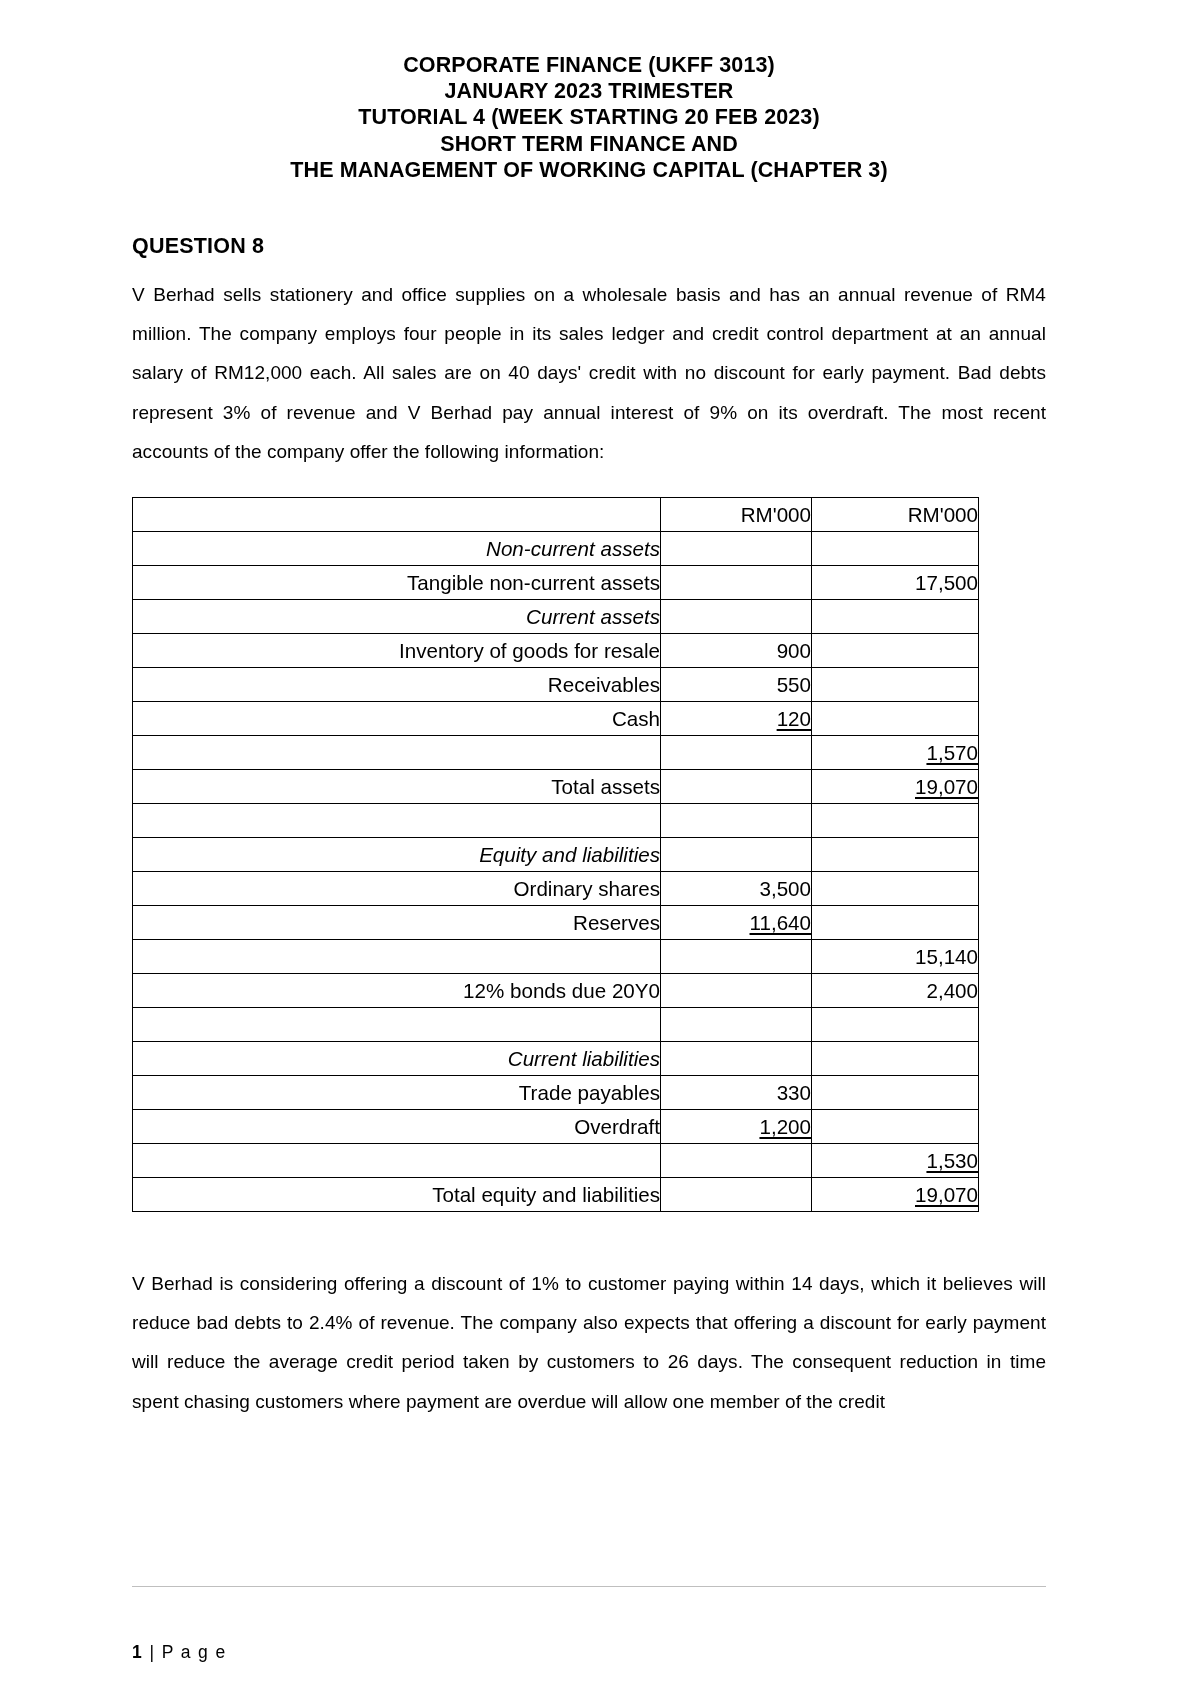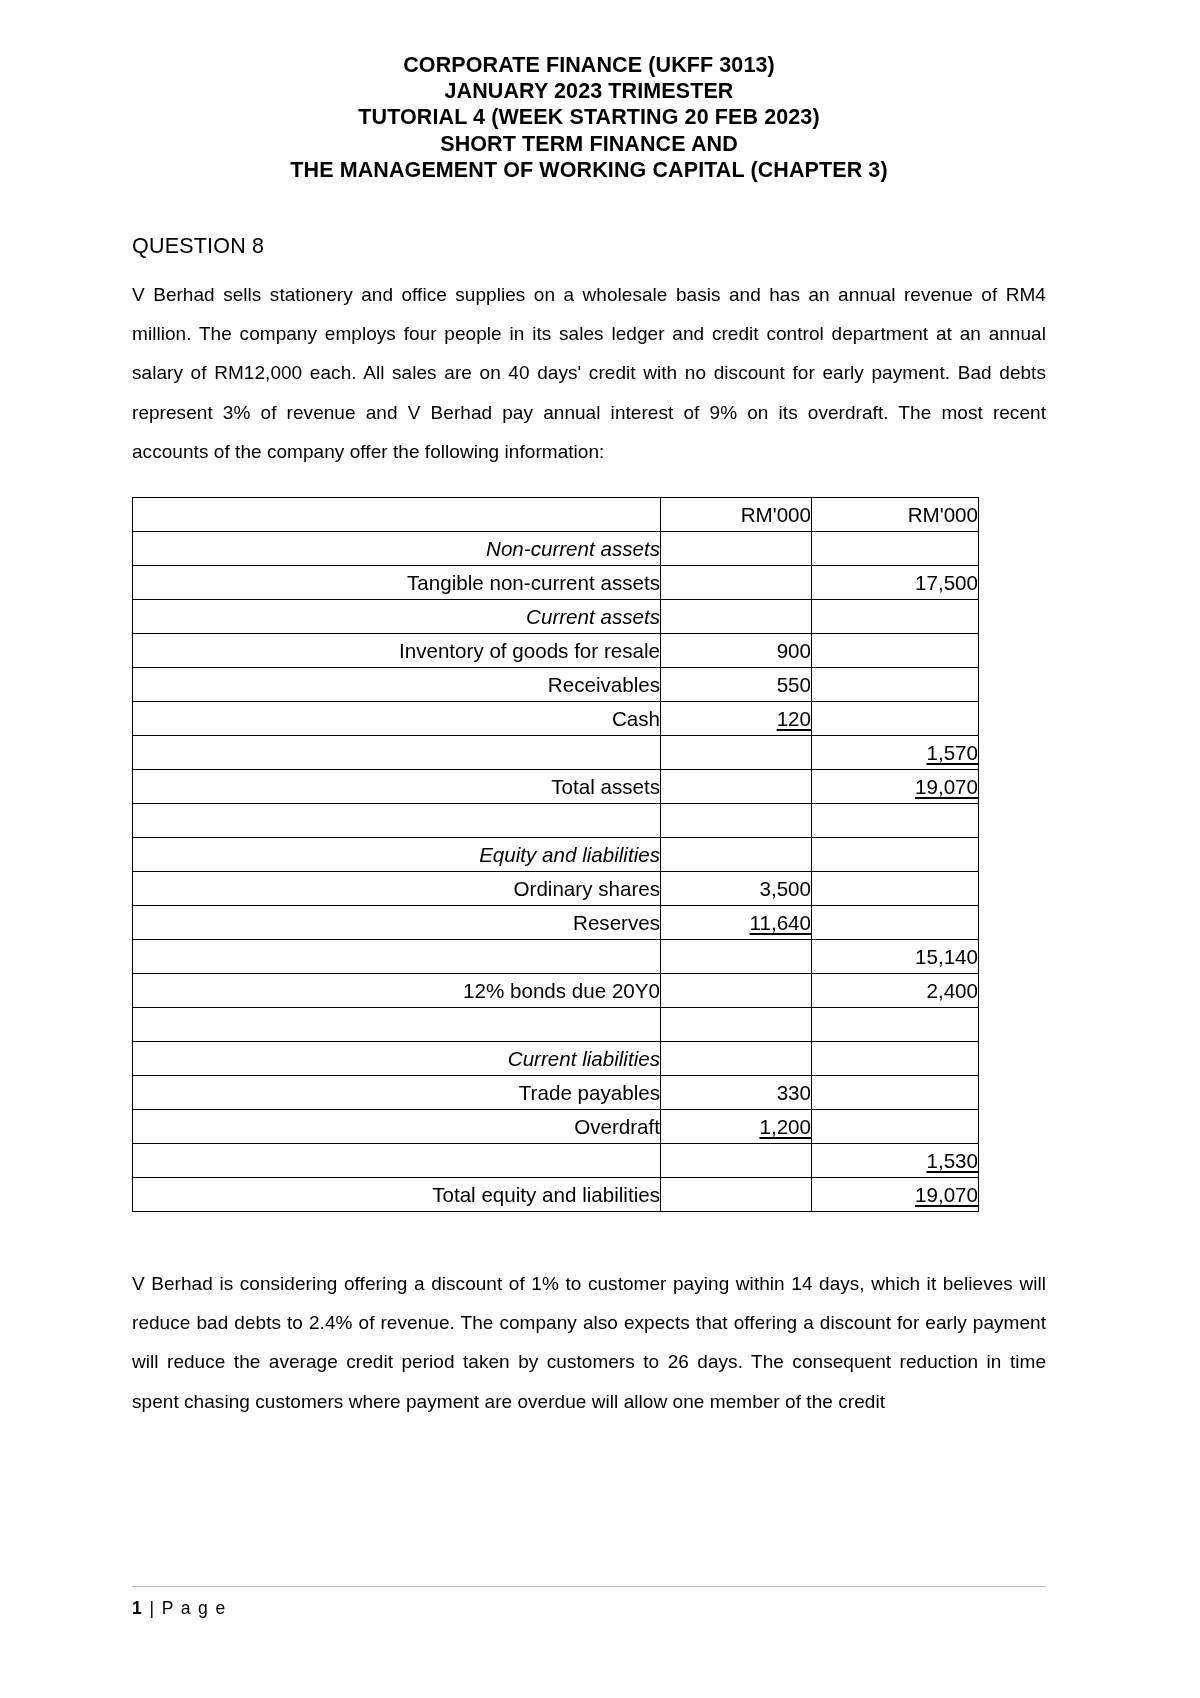--- a/index.html
+++ b/index.html
@@ -28,21 +28,21 @@
     font-weight: bold;
     font-size: 21.5px;
     line-height: 26.2px;
     letter-spacing: 0.1px;
     margin: 0 0 2px 0;
   }
   .doc-heading div { white-space: nowrap; }
 
   
   .question-label {
-    font-weight: normal;
+    font-weight: bold;
     font-size: 21.5px;
     line-height: 26px;
     margin-top: 50px;
     margin-bottom: 16px;
     letter-spacing: 0.2px;
   }
 
   
   .para {
     font-size: 19px;
@@ -100,21 +100,21 @@
     position: absolute;
     left: 132px;
     right: 122px;
     top: 1586px;
     height: 1px;
     background: #bfbfbf;
   }
   .footer-text {
     position: absolute;
     left: 132px;
-    top: 1598px;
+    top: 1642px;
     font-size: 17.5px;
     letter-spacing: 1.4px;
     color: #000000;
   }
   .footer-text .pg-num { font-weight: bold; }
 </style>
 </head>
 <body>
 
 <div class="page">

